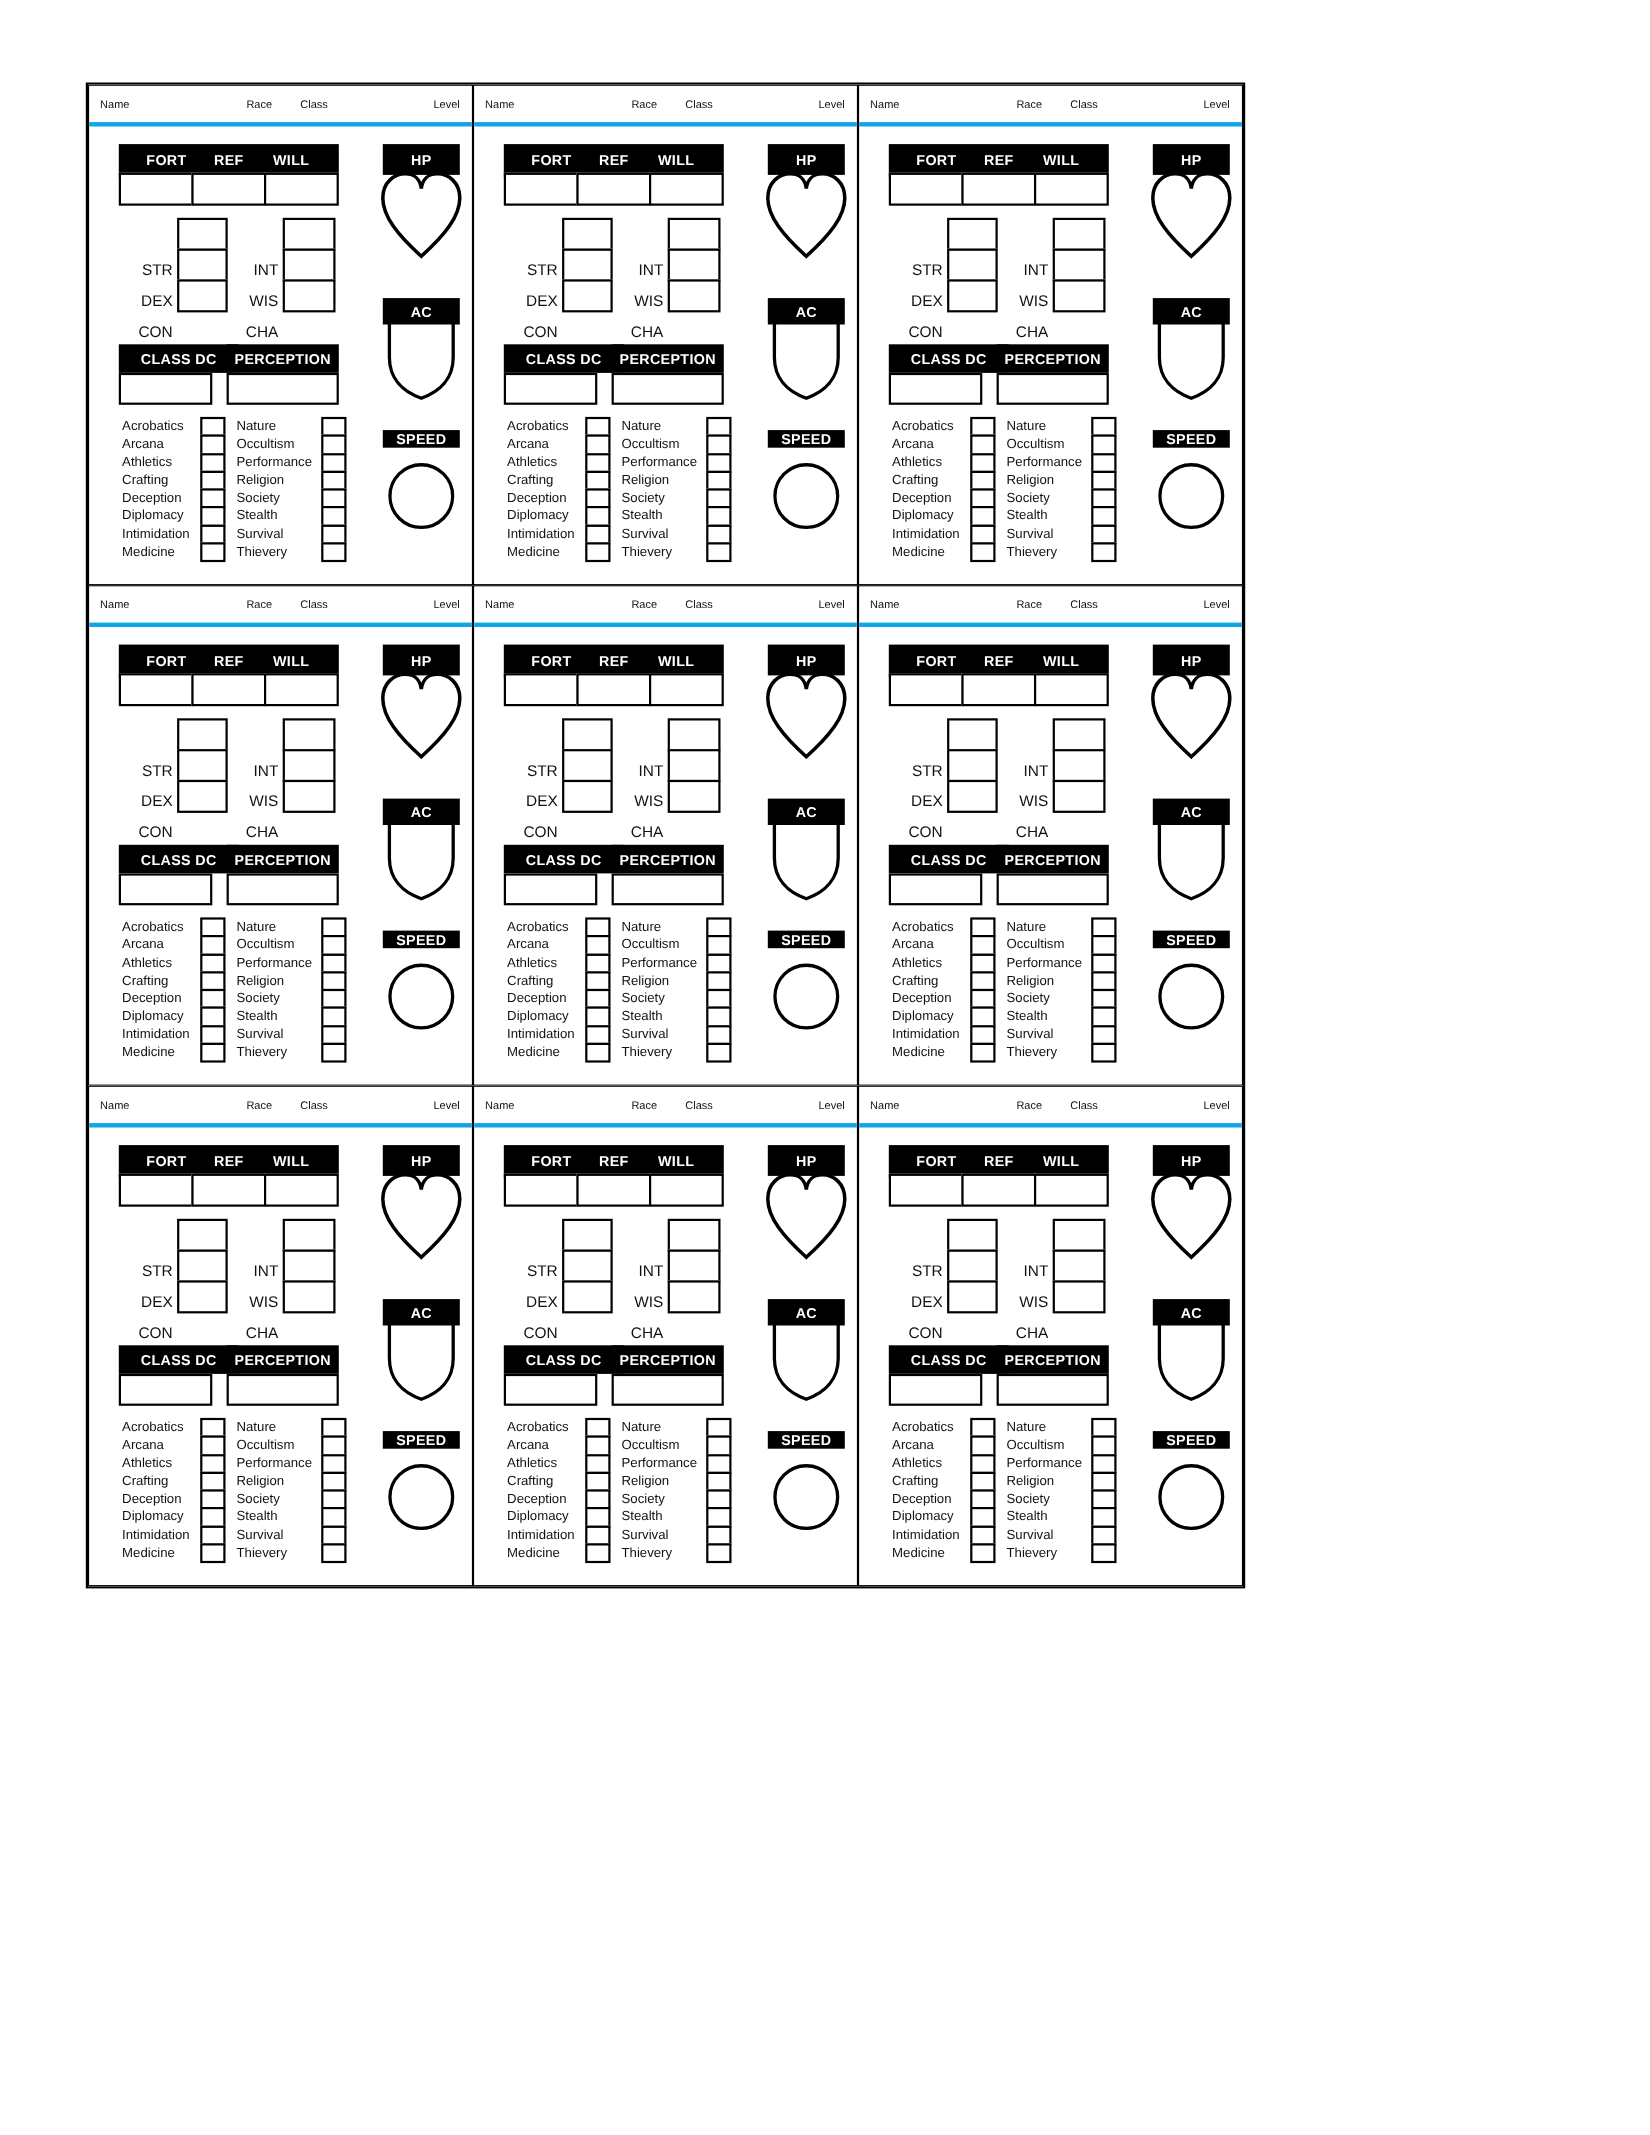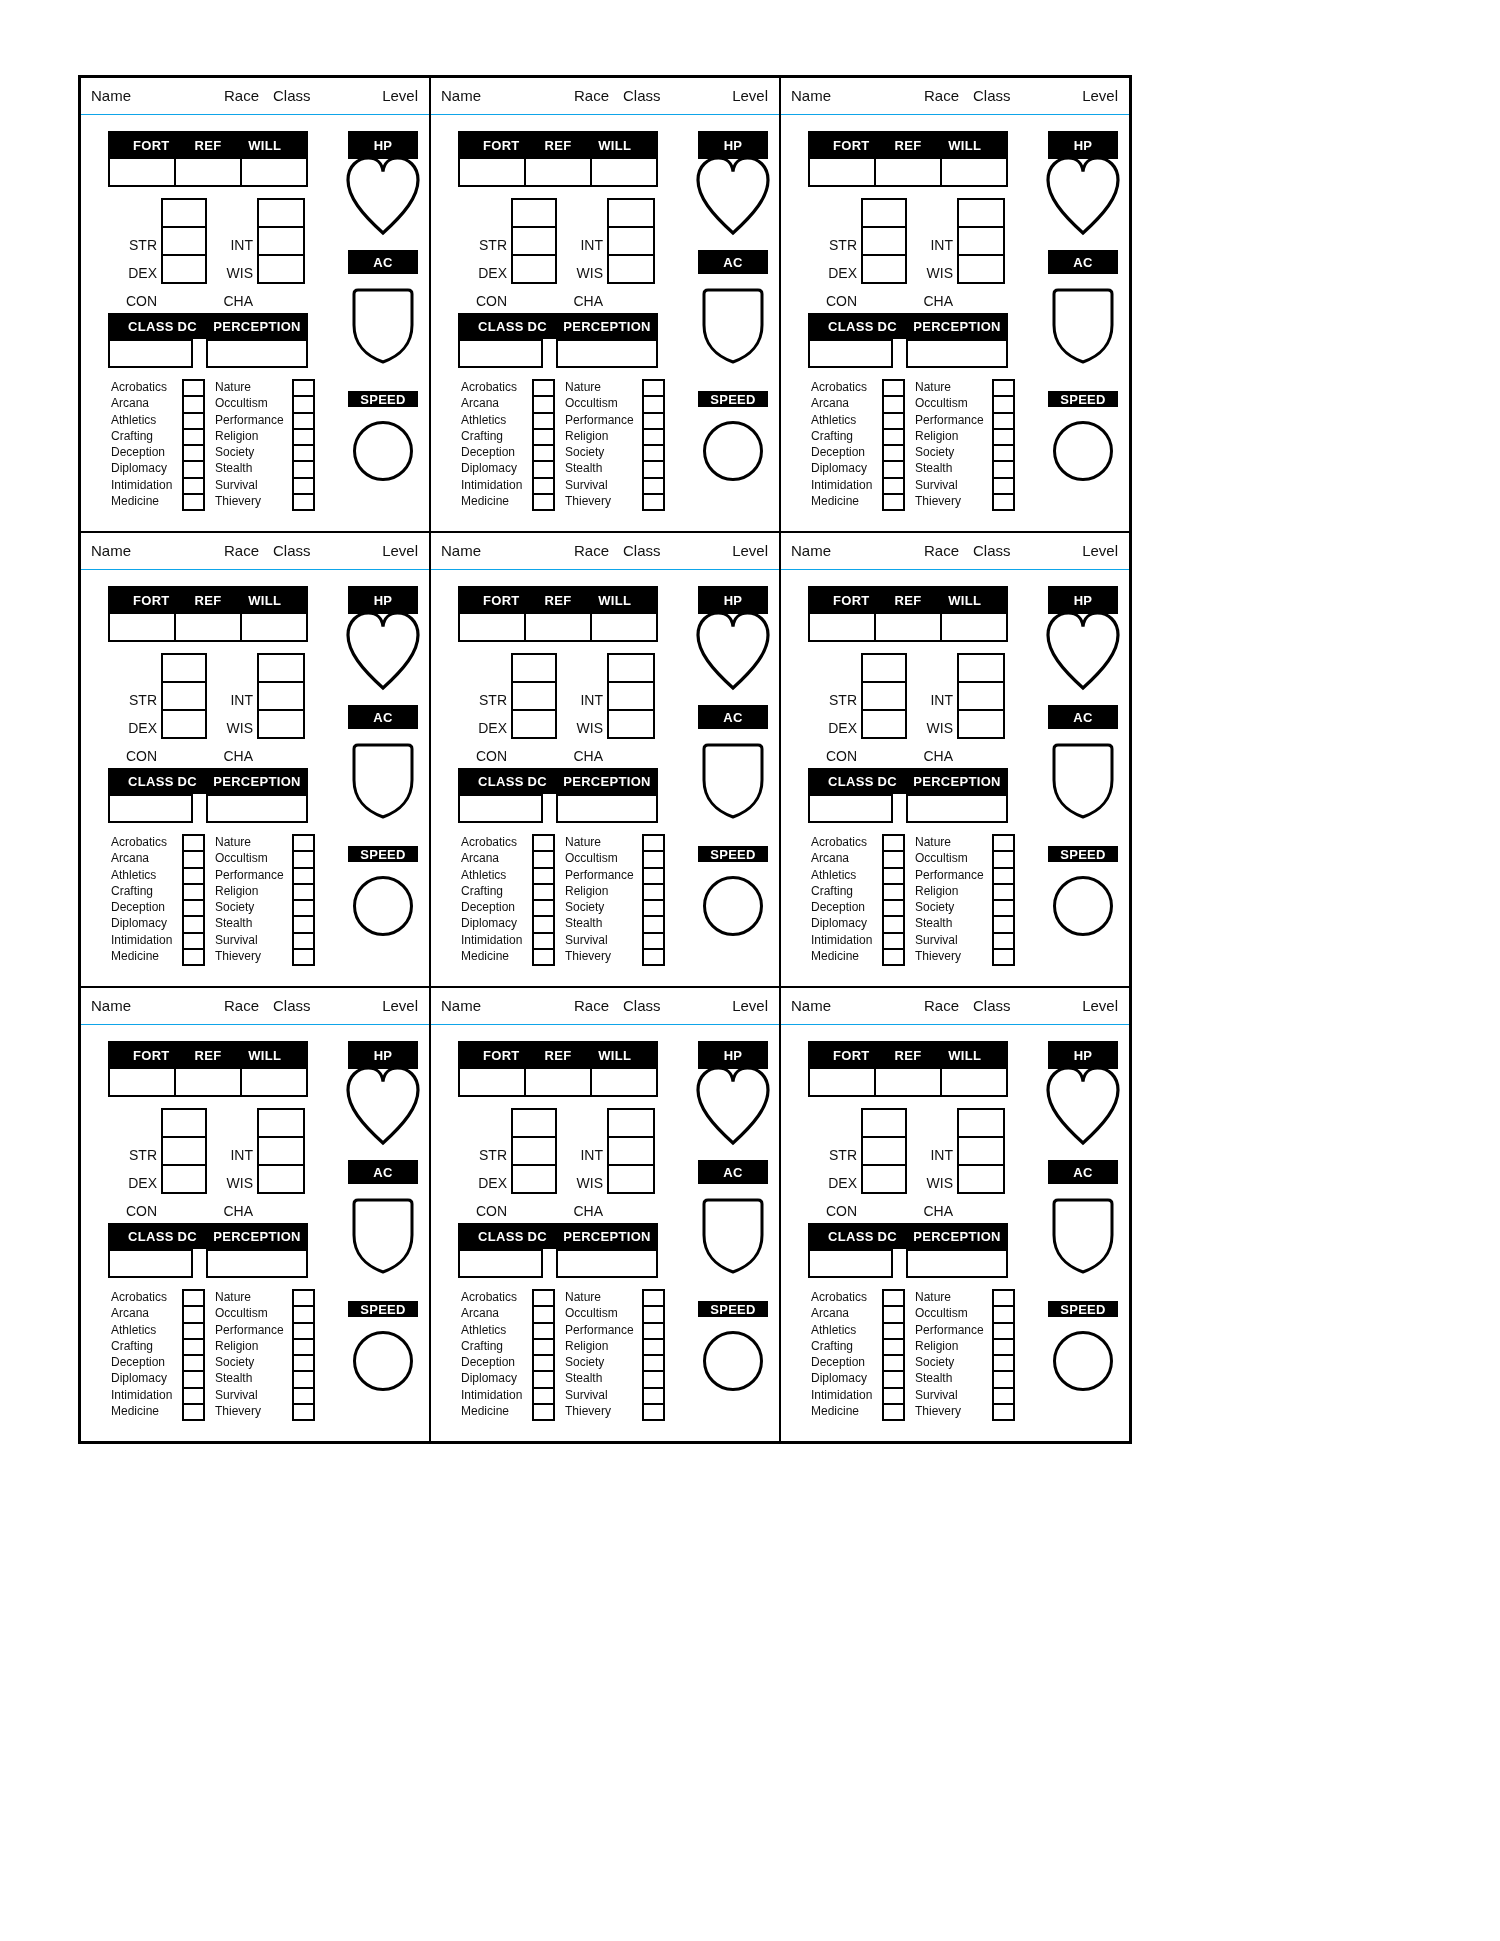--- a/index.html
+++ b/index.html
@@ -16,37 +16,37 @@
     position:absolute; left:78px; top:75px;
     border:2px solid #000;
     display:grid;
     grid-template-columns:repeat(3, 350px);
     grid-auto-rows:455px;
     background:#fff;
   }
   .card { position:relative; border:1px solid #000; overflow:hidden; background:#fff; }
 
   
-  .card-header { position:absolute; left:0; top:0; right:0; height:37px; border-bottom:1px solid #0ea5e9; font-size:15px; }
+  .card-header { position:absolute; left:0; top:0; right:0; height:37px; border-bottom:4px solid #0ea5e9; font-size:10px; }
   .card-header span { position:absolute; line-height:35px; color:#111; }
   .h-name  { left:10px; }
   .h-race  { left:143px; }
   .h-class { left:192px; }
   .h-level { right:11px; }
 
   
   .bar {
     position:absolute; background:#000; color:#fff;
     font-weight:bold; font-size:13px; letter-spacing:0.3px;
     display:flex; align-items:center; justify-content:center;
   }
   .saves-bar { left:27px; top:53px; width:200px; height:26px; justify-content:stretch; padding:15px; }
   .saves-bar span { flex:1; text-align:center; line-height:26px; }
   .hp-bar    { left:267px; top:53px;  width:70px; height:28px; }
-  .ac-bar    { left:267px; top:172px; width:70px; height:24px; }
+  .ac-bar    { left:267px; top:193px; width:70px; height:24px; }
   .speed-bar { left:267px; top:313px; width:70px; height:16px; }
   .dc-bar    { left:27px;  top:235px; width:109px;  height:26px; }
   .perc-bar  { left:125px; top:235px; width:102px; height:26px; }
 
   
   .saves-boxes { position:absolute; left:27px; top:79px; width:200px; height:30px; display:flex; }
   .saves-boxes span { flex:1; border:2px solid #000; margin-left:-2px; background:#fff; }
   .saves-boxes span:first-child { margin-left:0; }
 
   

